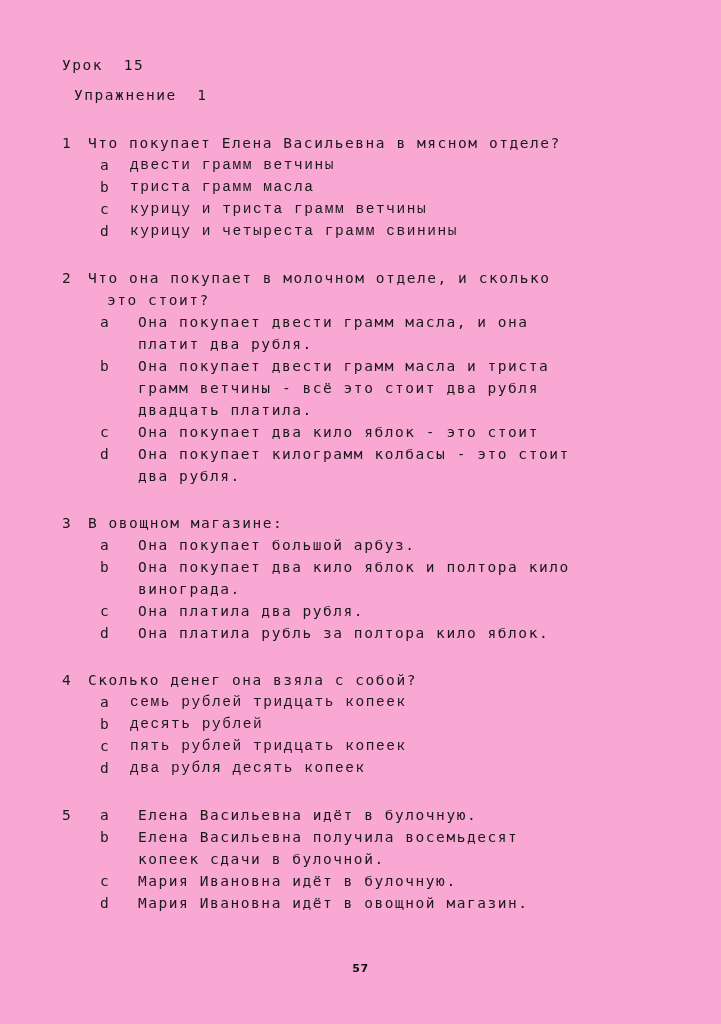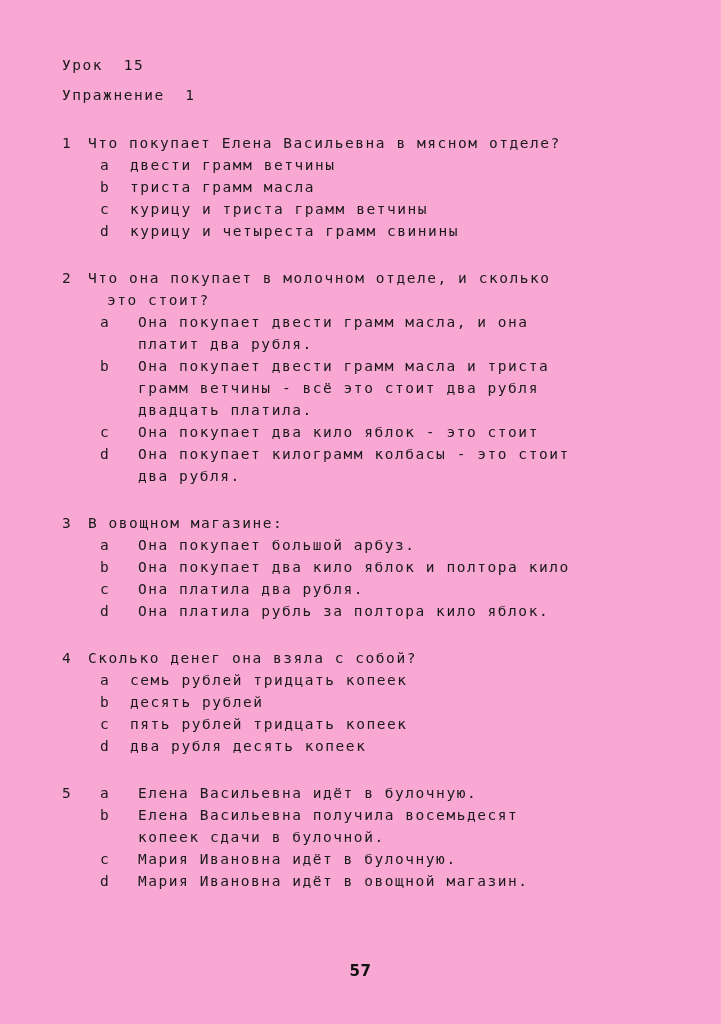--- a/index.html
+++ b/index.html
@@ -30,21 +30,21 @@
   }
 
   
   .heading {
     font-size: 14.5px;
     letter-spacing: 1.55px;
     line-height: 30px;
     white-space: pre;
   }
   .heading-lesson { margin-left: 0px; }
-  .heading-exercise { margin-left: 0px; }
+  .heading-exercise { margin-left: 12px; }
 
   .gap-after-headings { height: 22px; }
 
   
   .question-block { margin-bottom: 0px; }
   .block-gap { height: 25px; }
 
   .line {
     display: block;
     font-size: 14.5px;
@@ -94,40 +94,40 @@
     display: block;
     white-space: pre;
   }
   .opt-cont {
     display: block;
     white-space: pre;
   }
 
   
   .layout-a .opt-letter { left: 38px; }
-  .layout-a .opt-text   { margin-left: 68px; }
+  .layout-a .opt-text   { margin-left: 68px; font-family: Liberation Mono, monospace; }
 
   
   .layout-b .opt-letter { left: 38px; }
   .layout-b .opt-text   { margin-left: 76px; }
   .layout-b .opt-cont   { margin-left: 76px; }
 
   
   .q5-first { position: relative; }
   .q5-first .num { left: 0px; }
 
   
   .page-number {
     position: absolute;
     left: 0;
     right: 0;
     top: 962px;
     text-align: center;
     font-family: "DejaVu Sans", "Liberation Sans", sans-serif;
-    font-size: 15px;
+    font-size: 11px;
     font-weight: bold;
     letter-spacing: 0.5px;
     color: #111;
   }
 </style>
 </head>
 <body>
 
 <div class="page">
 
@@ -158,20 +158,21 @@
           <div class="opt"><span class="opt-cont">двадцать платила.</span></div>
           <div class="opt"><span class="opt-letter">c</span><span class="opt-text">Она покупает два кило яблок - это стоит</span></div>
           <div class="opt"><span class="opt-letter">d</span><span class="opt-text">Она покупает килограмм колбасы - это стоит</span></div>
           <div class="opt"><span class="opt-cont">два рубля.</span></div>
         </div>
         <div class="block-gap"></div>
         <div class="question-block layout-b">
           <div class="line"><span class="num">3</span><span class="stem-text">В овощном магазине:</span></div>
           <div class="opt"><span class="opt-letter">a</span><span class="opt-text">Она покупает большой арбуз.</span></div>
           <div class="opt"><span class="opt-letter">b</span><span class="opt-text">Она покупает два кило яблок и полтора кило</span></div>
+          <div class="opt"><span class="opt-cont">винограда.</span></div>
           <div class="opt"><span class="opt-letter">c</span><span class="opt-text">Она платила два рубля.</span></div>
           <div class="opt"><span class="opt-letter">d</span><span class="opt-text">Она платила рубль за полтора кило яблок.</span></div>
         </div>
         <div class="block-gap"></div>
         <div class="question-block layout-a">
           <div class="line"><span class="num">4</span><span class="stem-text">Сколько денег она взяла с собой?</span></div>
           <div class="opt"><span class="opt-letter">a</span><span class="opt-text">семь рублей тридцать копеек</span></div>
           <div class="opt"><span class="opt-letter">b</span><span class="opt-text">десять рублей</span></div>
           <div class="opt"><span class="opt-letter">c</span><span class="opt-text">пять рублей тридцать копеек</span></div>
           <div class="opt"><span class="opt-letter">d</span><span class="opt-text">два рубля десять копеек</span></div>

